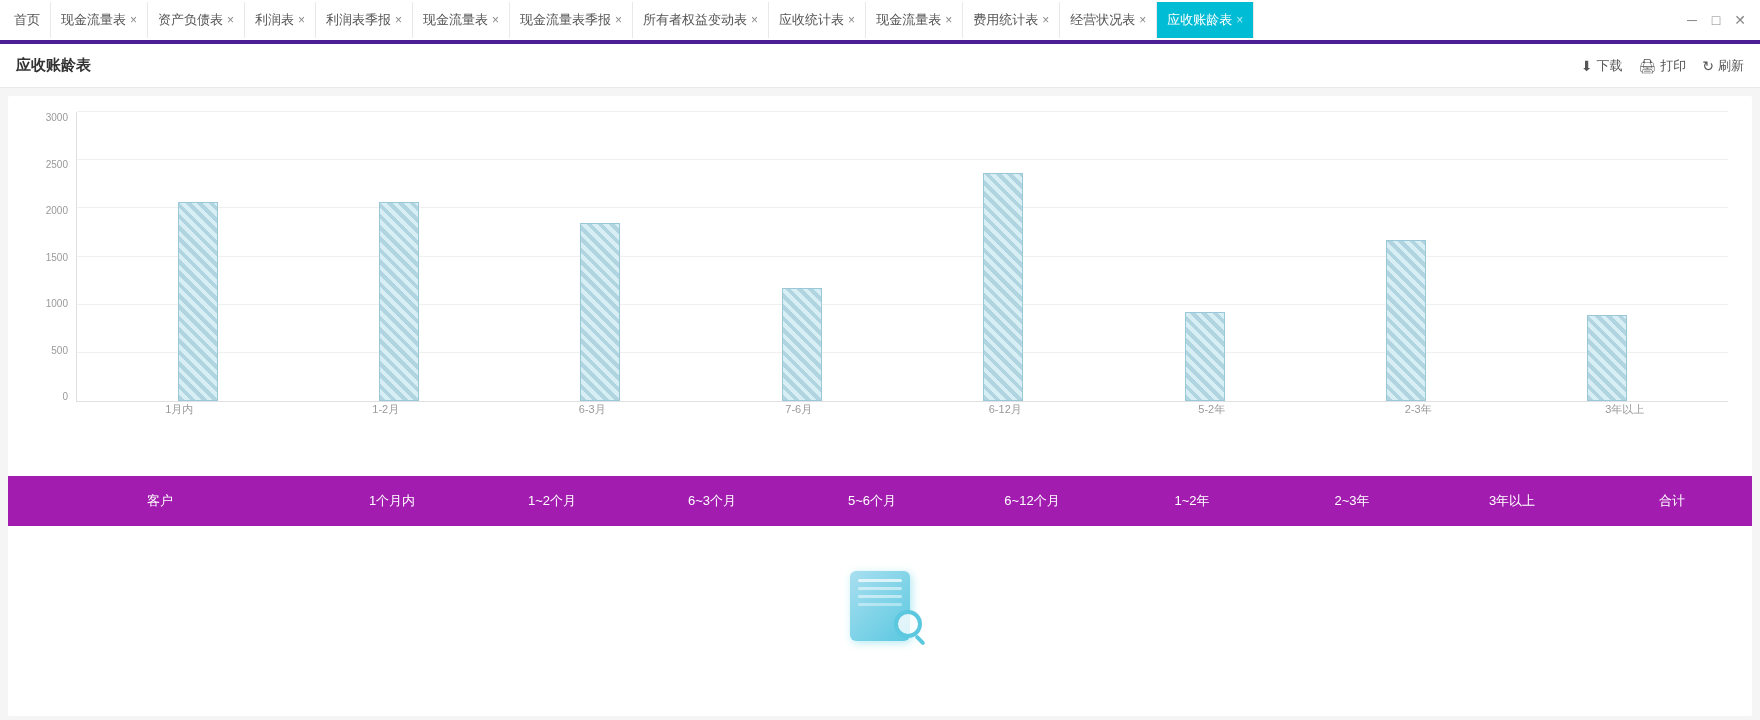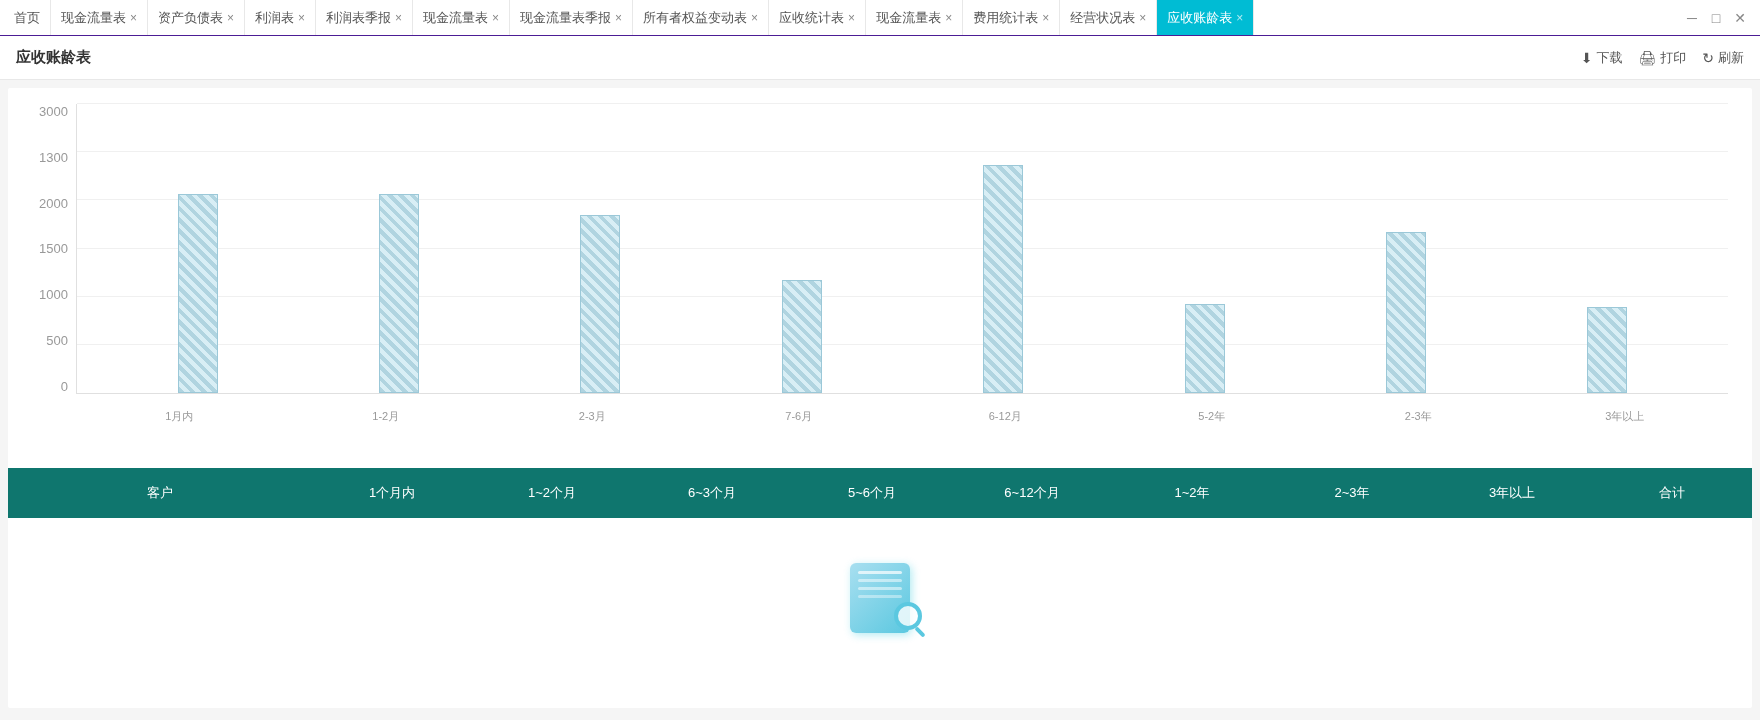--- a/index.html
+++ b/index.html
@@ -3,22 +3,22 @@
   <meta charset="utf-8">
   <style>
     * { margin: 0; padding: 0; box-sizing: border-box; }
     body { font-family: 'Microsoft YaHei', Arial, sans-serif; font-size: 13px; background: #f5f5f5; color: #333; overflow: hidden; }
 
     
     .tab-bar {
       display: flex;
       align-items: center;
       background: #fff;
-      border-bottom: 1px solid #4c1d95;
-      height: 36px;
+      border-bottom: 4px solid #4c1d95;
+      height: 44px;
       padding: 0 4px;
       overflow-x: auto;
       white-space: nowrap;
       position: relative;
     }
     .tab-bar::-webkit-scrollbar { height: 0; }
 
     .tab-item {
       display: inline-flex;
       align-items: center;
@@ -116,21 +116,21 @@
       position: absolute;
       left: 0;
       top: 0;
       bottom: 30px;
       width: 40px;
       display: flex;
       flex-direction: column-reverse;
       justify-content: space-between;
     }
     .y-label {
-      font-size: 13px;
+      font-size: 10px;
       color: #999;
       text-align: right;
       padding-right: 4px;
     }
 
     
     .chart-inner {
       position: absolute;
       left: 44px;
       right: 0;
@@ -183,32 +183,32 @@
 
     
     .x-axis {
       position: absolute;
       left: 44px;
       right: 0;
       bottom: 0;
       height: 30px;
       display: flex;
       justify-content: space-around;
-      align-items: flex-end;
+      align-items: flex-start;
     }
     .x-label {
       font-size: 11px;
       color: #999;
       flex: 1;
       text-align: center;
     }
 
     
     .table-header {
-      background: #0f766e;
+      background: #a21caf;
       display: flex;
       height: 50px;
       align-items: center;
     }
     .th-cell {
       flex: 1;
       text-align: center;
       color: #fff;
       font-size: 13px;
       font-weight: 500;
@@ -360,21 +360,21 @@
 
   <div class="chart-area">
     <div class="chart-container">
 
       <div class="y-axis" id="y-axis">
           <span class="y-label">0</span>
           <span class="y-label">500</span>
           <span class="y-label">1000</span>
           <span class="y-label">1500</span>
           <span class="y-label">2000</span>
-          <span class="y-label">1300</span>
+          <span class="y-label">2500</span>
           <span class="y-label">3000</span>
         </div>
 
       <div class="chart-inner">
 
         <div class="grid-line" style="bottom:16.7%;"></div>
         <div class="grid-line" style="bottom:33.3%;"></div>
         <div class="grid-line" style="bottom:50%;"></div>
         <div class="grid-line" style="bottom:66.7%;"></div>
         <div class="grid-line" style="bottom:83.3%;"></div>
@@ -404,21 +404,21 @@
             </div>
             <div class="bar-group">
               <div class="bar" style="height: 86px;"></div>
             </div>
           </div>
       </div>
 
       <div class="x-axis" id="x-axis">
           <span class="x-label">1月内</span>
           <span class="x-label">1-2月</span>
-          <span class="x-label">2-3月</span>
+          <span class="x-label">6-3月</span>
           <span class="x-label">7-6月</span>
           <span class="x-label">6-12月</span>
           <span class="x-label">5-2年</span>
           <span class="x-label">2-3年</span>
           <span class="x-label">3年以上</span>
         </div>
     </div>
   </div>
 
   <div class="table-header" id="table-header">

